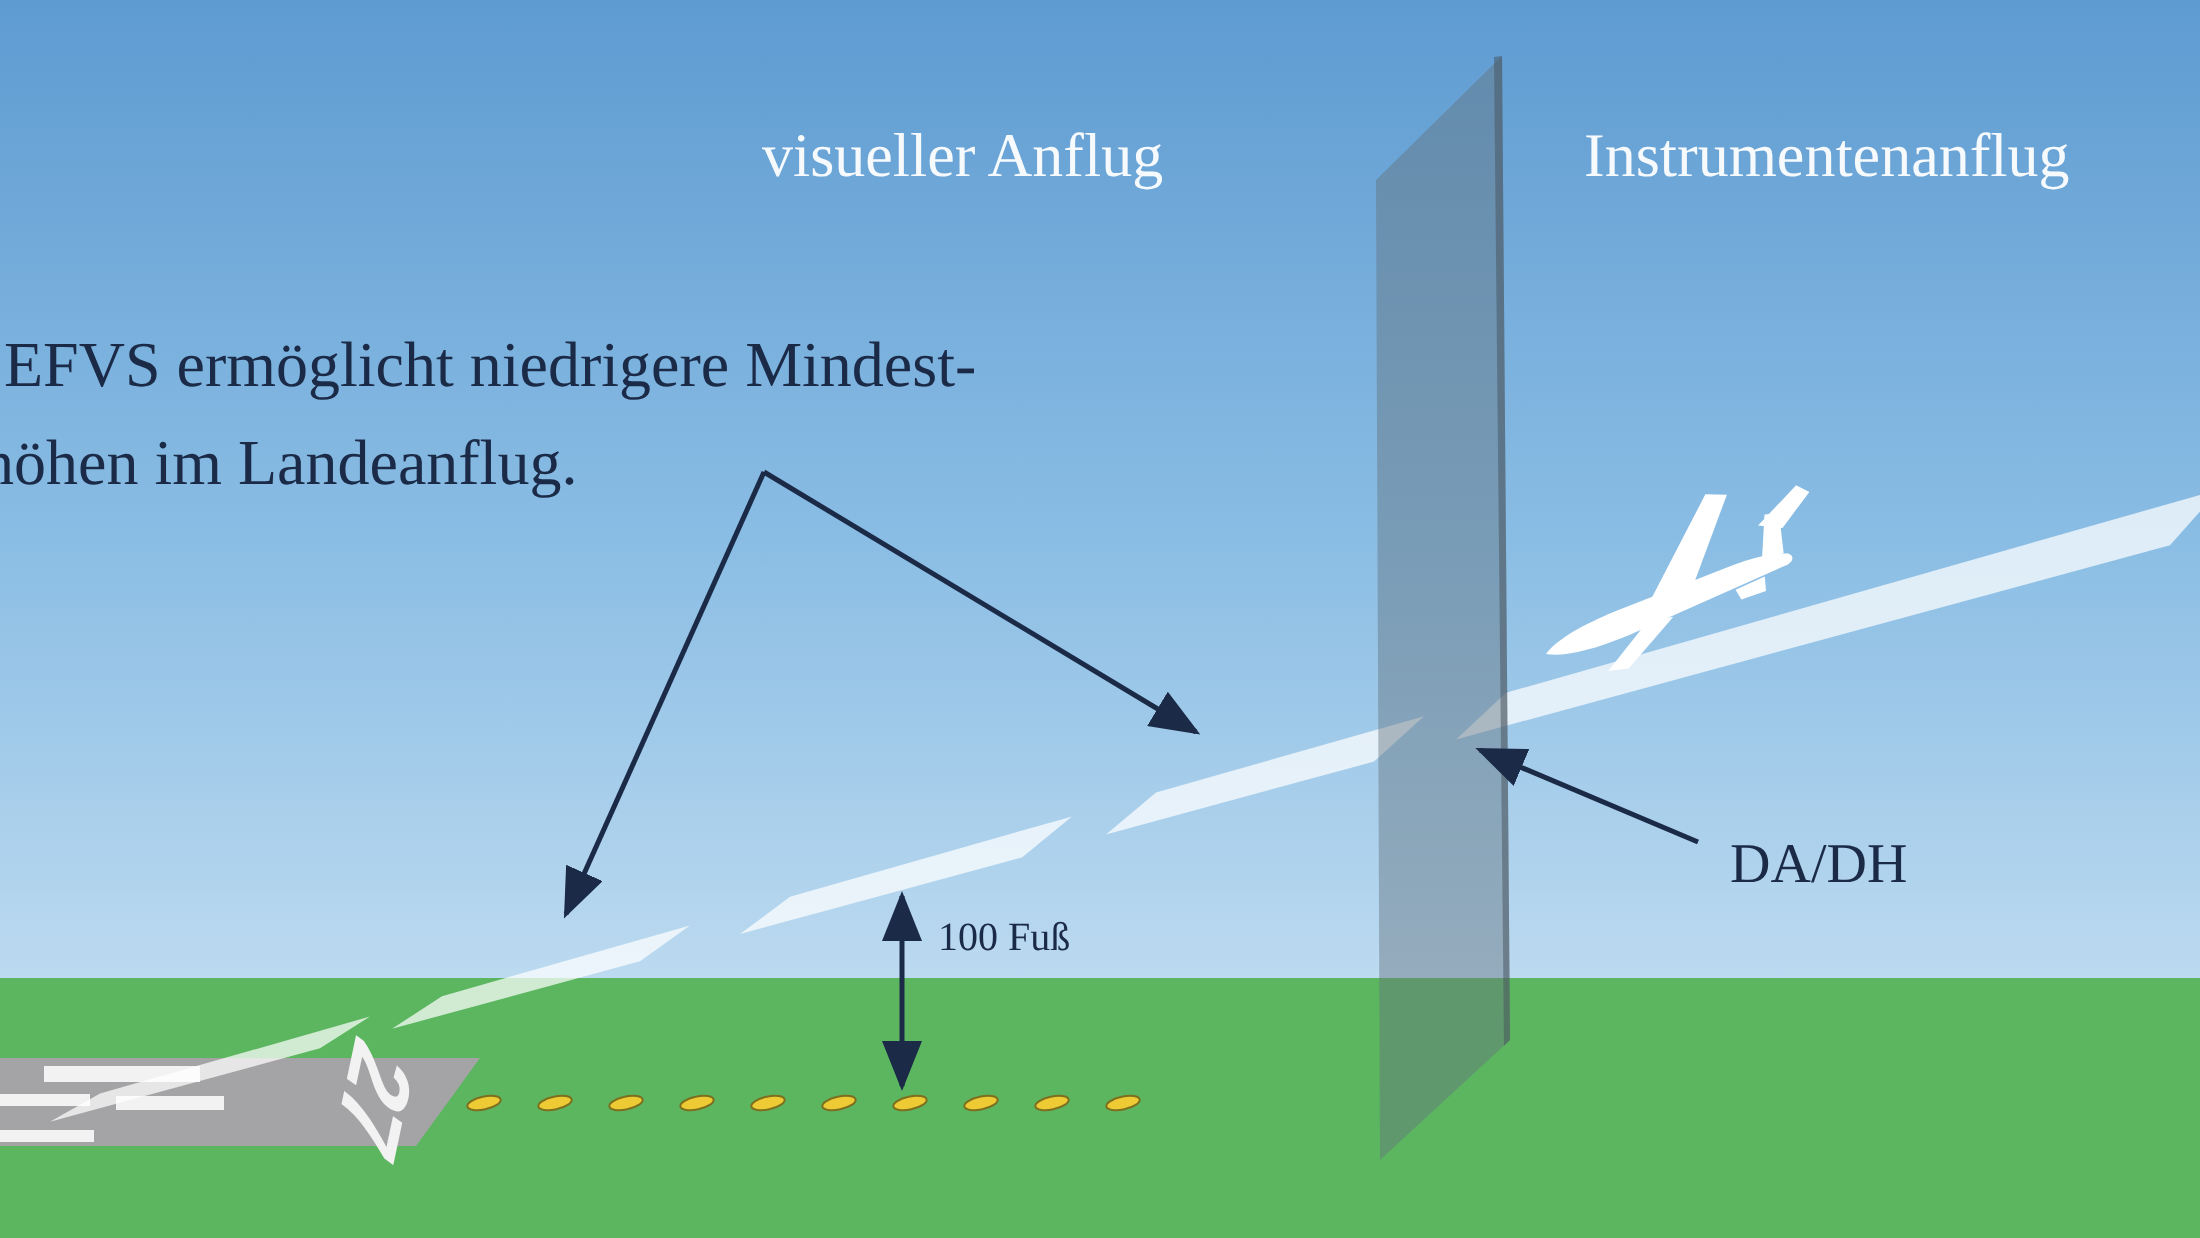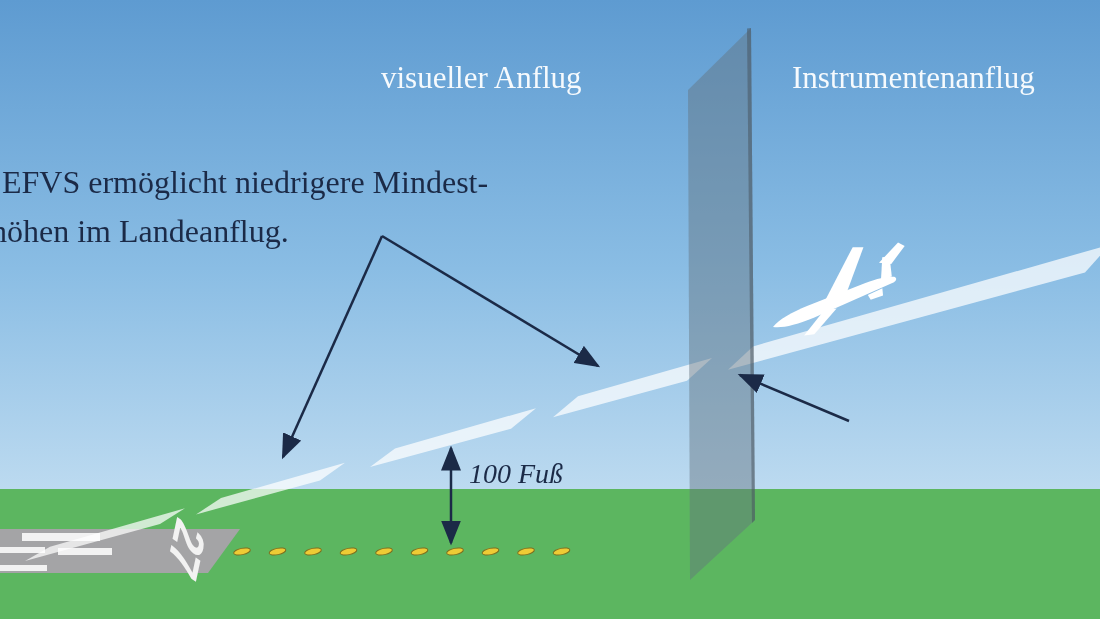--- a/index.html
+++ b/index.html
@@ -16,21 +16,21 @@
     background:var(--ground);
   }
   svg.layer{position:absolute;left:0;top:0;}
   .lbl{position:absolute;white-space:nowrap;margin-top:16px;}
   .lbl-light{color:var(--label_light);font-size:31px;}
   .lbl-ink{color:var(--ink);}
   .lbl-visual{left:381px;top:44px;}
   .lbl-instrument{left:792px;top:44px;}
   .lbl-efvs1{left:2px;top:148px;font-size:32px;}
   .lbl-efvs2{left:-9px;top:197px;font-size:32px;}
-  .lbl-height{left:469px;top:442px;font-size:28px;font-style:italic;}
+  .lbl-height{left:469px;top:442px;font-size:20px;}
   .lbl-dadh{left:865px;top:401px;font-size:28px;}
   .runway-number-text{
     font-family:"Liberation Sans","DejaVu Sans",sans-serif;
     font-weight:bold;font-size:46px;letter-spacing:-2px;
   }
 </style>
 </head>
 <body>
 
 <div class="scene">
@@ -97,13 +97,14 @@
     <line x1="849" y1="421" x2="740" y2="375" marker-end="url(#ah)" style="stroke:var(--ink)" stroke-width="2.5"></line>
 
     <line x1="451" y1="448" x2="451" y2="543" marker-start="url(#ah)" marker-end="url(#ah)" style="stroke:var(--ink)" stroke-width="2.5"></line>
   </svg>
 
   <div class="lbl lbl-light lbl-visual">visueller Anflug</div>
   <div class="lbl lbl-ink lbl-efvs1">EFVS ermöglicht niedrigere Mindest-</div>
   <div class="lbl lbl-light lbl-instrument">Instrumentenanflug</div>
   <div class="lbl lbl-ink lbl-efvs2">höhen im Landeanflug.</div>
   <div class="lbl lbl-ink lbl-height">100 Fuß</div>
+  <div class="lbl lbl-ink lbl-dadh">DA/DH</div>
 </div>
 
 </body></html>

